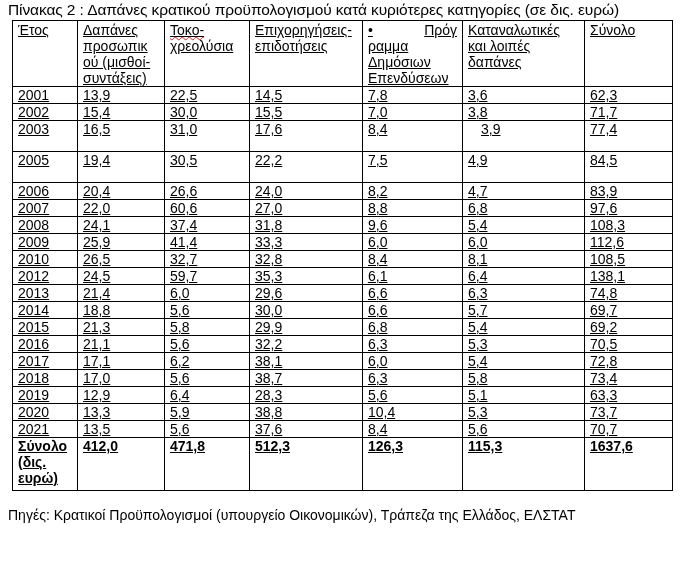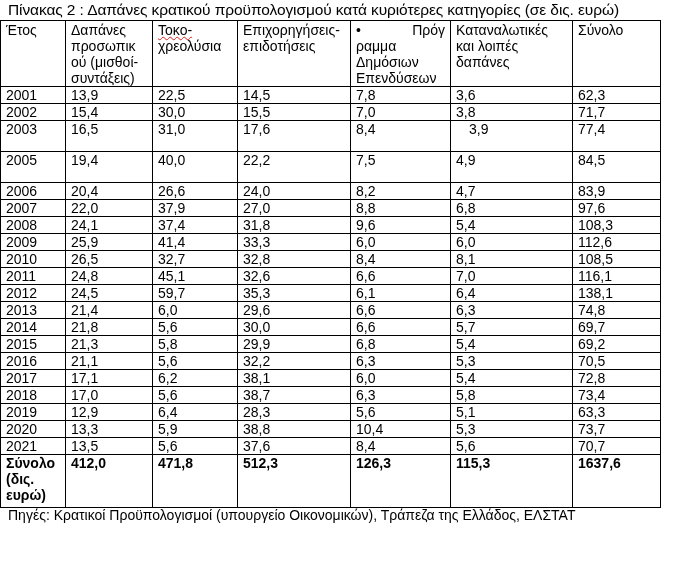--- a/index.html
+++ b/index.html
@@ -1,21 +1,21 @@
 <!DOCTYPE html>
 <html><head>
 <meta charset="utf-8">
 <style>
   html, body { margin: 0; padding: 0; background: #ffffff; }
   body { width: 682px; height: 565px; position: relative; overflow: hidden;
          font-family: "Liberation Sans", sans-serif; color: #000; }
   .title { position: absolute; left: 8px; top: 1px; font-weight: normal; font-size: 15.5px;
            letter-spacing: -0.1px; white-space: nowrap; }
-  table.tbl { position: absolute; left: 0; top: 20px; border-collapse: collapse;
-              table-layout: fixed; width: 660px; font-size: 14px; }
+  table.tbl { position: absolute; left: 12px; top: 20px; border-collapse: collapse;
+              table-layout: fixed; width: 660px; font-size: 14px; text-decoration: underline; }
   table.tbl td, table.tbl th { border: 1.5px solid #000; padding: 0 5px; vertical-align: top;
               text-align: left; font-weight: normal; line-height: 16px; overflow: hidden; }
   table.tbl th { font-size: 14px; }
   tr.hdr th { height: 64px; padding-top: 1px; }
   tr.r td { height: 14px; }
   tr.tall td { height: 30px; }
   tr.total td { font-weight: bold; height: 52px; margin-top: 40px; }
   .spell { text-decoration: underline wavy #d22; text-decoration-thickness: 1px; }
   .bullet-hdr { display: flex; justify-content: space-between; }
   .indent { padding-left: 18px !important; }
@@ -74,39 +74,39 @@
         <td>16,5</td>
         <td>31,0</td>
         <td>17,6</td>
         <td>8,4</td>
         <td class="indent">3,9</td>
         <td>77,4</td>
       </tr>
       <tr class="r tall">
         <td>2005</td>
         <td>19,4</td>
-        <td>40,0</td>
+        <td>30,5</td>
         <td>22,2</td>
         <td>7,5</td>
         <td>4,9</td>
         <td>84,5</td>
       </tr>
       <tr class="r">
         <td>2006</td>
         <td>20,4</td>
         <td>26,6</td>
         <td>24,0</td>
         <td>8,2</td>
         <td>4,7</td>
         <td>83,9</td>
       </tr>
       <tr class="r">
         <td>2007</td>
         <td>22,0</td>
-        <td>37,9</td>
+        <td>60,6</td>
         <td>27,0</td>
         <td>8,8</td>
         <td>6,8</td>
         <td>97,6</td>
       </tr>
       <tr class="r">
         <td>2008</td>
         <td>24,1</td>
         <td>37,4</td>
         <td>31,8</td>
@@ -126,49 +126,40 @@
       <tr class="r">
         <td>2010</td>
         <td>26,5</td>
         <td>32,7</td>
         <td>32,8</td>
         <td>8,4</td>
         <td>8,1</td>
         <td>108,5</td>
       </tr>
       <tr class="r">
-        <td>2011</td>
-        <td>24,8</td>
-        <td>45,1</td>
-        <td>32,6</td>
-        <td>6,6</td>
-        <td>7,0</td>
-        <td>116,1</td>
-      </tr>
-      <tr class="r">
         <td>2012</td>
         <td>24,5</td>
         <td>59,7</td>
         <td>35,3</td>
         <td>6,1</td>
         <td>6,4</td>
         <td>138,1</td>
       </tr>
       <tr class="r">
         <td>2013</td>
         <td>21,4</td>
         <td>6,0</td>
         <td>29,6</td>
         <td>6,6</td>
         <td>6,3</td>
         <td>74,8</td>
       </tr>
       <tr class="r">
         <td>2014</td>
-        <td>21,8</td>
+        <td>18,8</td>
         <td>5,6</td>
         <td>30,0</td>
         <td>6,6</td>
         <td>5,7</td>
         <td>69,7</td>
       </tr>
       <tr class="r">
         <td>2015</td>
         <td>21,3</td>
         <td>5,8</td>

